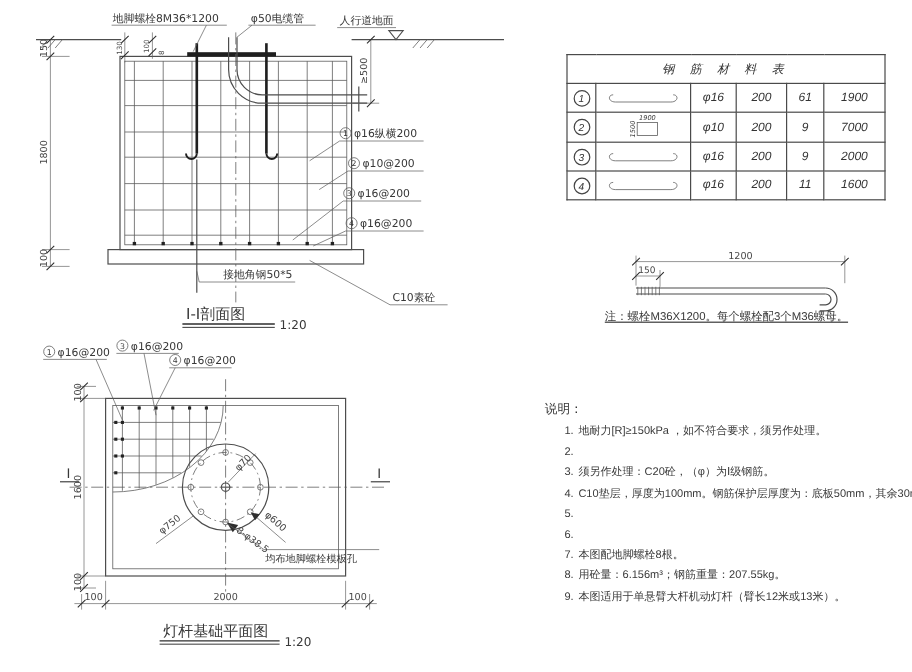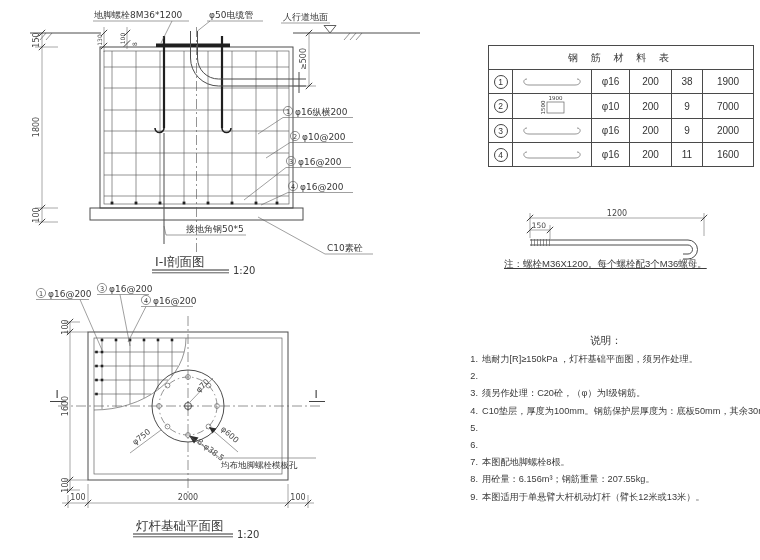--- a/index.html
+++ b/index.html
@@ -12,33 +12,33 @@
   .t65{font-size:6.5px;} .t11{font-size:11px;} .t12{font-size:12.5px;}
   .t10{font-size:10px;}
   .s{stroke:#4d4d4d;stroke-width:1;fill:none;}
   .thin{stroke:#5a5a5a;stroke-width:.65;fill:none;}
   .dim{stroke:#5f5f5f;stroke-width:.55;fill:none;}
   .tick{stroke:#2e2e2e;stroke-width:.9;fill:none;}
   .dd{stroke-dasharray:10 3 2 3;}
   .dark{fill:#1f1f1f;}
   .lead{stroke:#5f5f5f;stroke-width:.6;fill:none;}
   
-  .tbl-wrap{position:absolute;left:488px;top:45px;}
+  .tbl-wrap{position:absolute;left:472px;top:45px;font-style:italic;}
   table.rt{border-collapse:collapse;table-layout:fixed;width:265px;}
   table.rt td{border:1px solid #4a4a4a;text-align:center;vertical-align:middle;
               font-size:10px;color:#333;padding:0;height:23px;}
   td.title-cell{font-size:12px;letter-spacing:5px;height:25px;font-weight:normal;}
   td.hd{font-size:10px;height:22px;}
   .circ{display:inline-block;width:12px;height:12px;line-height:12px;border:1px solid #444;
         border-radius:50%;font-size:8.5px;text-align:center;}
   .shape-svg{position:static;display:block;margin:0 auto;overflow:visible;}
   
   .bolt-note{position:absolute;left:504px;top:258px;font-size:9.5px;color:#3a3a3a;white-space:nowrap;text-decoration:underline;}
   .notes{position:absolute;left:450px;top:334px;width:308px;}
-  .notes-heading{font-size:10.5px;margin:0 0 3px 4px;color:#343434;text-align:center;}
+  .notes-heading{font-size:10.5px;margin:0 0 3px 4px;color:#343434;}
   .note-item{display:flex;font-size:9.2px;line-height:17.2px;color:#3a3a3a;white-space:nowrap;}
   .note-item .n{width:15px;text-align:right;margin-left:13px;margin-right:4px;flex:none;}
 </style>
 </head>
 <body>
 
 <div class="canvas">
 
   <svg style="left:0;top:0" width="430" height="285" viewBox="0 0 430 285">
     <defs>
@@ -287,21 +287,21 @@
           </tr>
       <tr>
         <td><span class="circ">1</span></td>
         <td>
               <svg class="shape-svg" width="64" height="12" viewBox="0 0 64 12">
                 <path class="thin" d="M7,3 C2.5,3 2.5,9 9,9 L55,9 C61.5,9 61.5,3 57,3"></path>
               </svg>
             </td>
         <td>φ16</td>
         <td>200</td>
-        <td>38</td>
+        <td>61</td>
         <td>1900</td>
       </tr>
       <tr>
         <td><span class="circ">2</span></td>
         <td>
           <svg class="shape-svg" width="64" height="24" viewBox="0 0 64 24">
             <rect class="thin" x="27" y="8" width="17" height="11"></rect>
             <text x="35.5" y="6" font-size="5.5" text-anchor="middle">1900</text>
             <text transform="translate(25,13.5) rotate(-90)" font-size="5.5" text-anchor="middle">1500</text>
           </svg>
@@ -354,21 +354,21 @@
       <path class="s" stroke-width="0.9" d="M196,34 a9.5,9.5 0 0 1 9.5,9.5 a9.5,9.5 0 0 1 -9.5,9.5 h-5"></path>
       <path class="s" stroke-width="0.9" d="M196,39 a4.5,4.5 0 0 1 4.5,4.5 a4.5,4.5 0 0 1 -4.5,4.5 h-5"></path>
     </g>
   </svg>
   <div class="bolt-note">注：螺栓M36X1200。每个螺栓配3个M36螺母。</div>
 
   <div class="notes">
     <div class="notes-heading">说明：</div>
     <div class="note-item">
         <span class="n">1.</span>
-        <span>地耐力[R]≥150kPa ，灯杆基础平面图，须另作处理。</span>
+        <span>地耐力[R]≥150kPa ，如不符合要求，须另作处理。</span>
       </div>
     <div class="note-item">
         <span class="n">2.</span>
       </div>
     <div class="note-item">
         <span class="n">3.</span>
         <span>须另作处理：C20砼，（φ）为Ⅰ级钢筋。</span>
       </div>
     <div class="note-item">
         <span class="n">4.</span>

